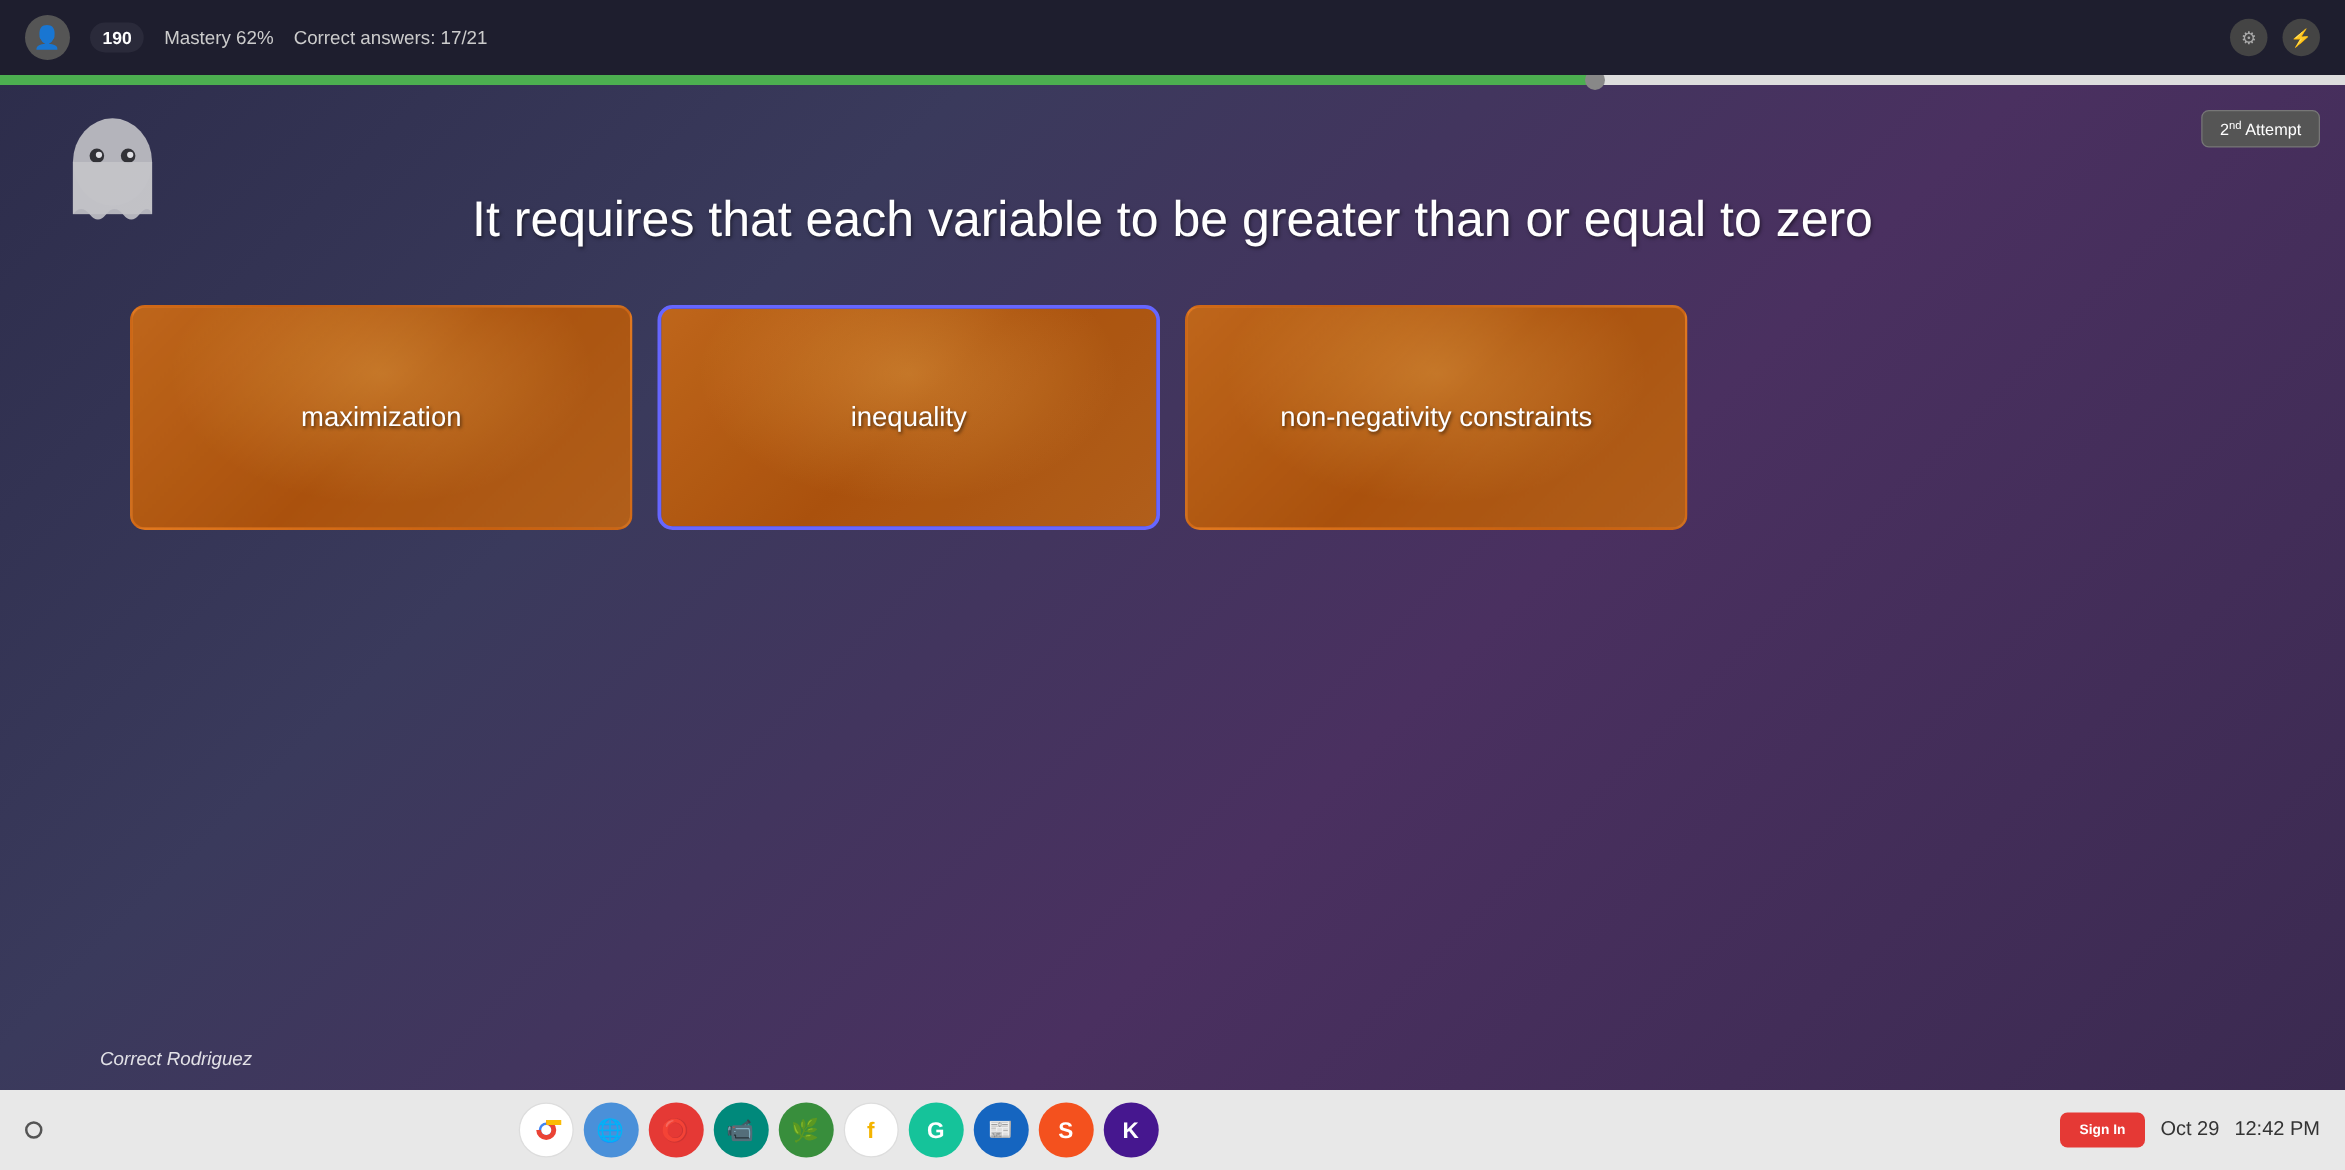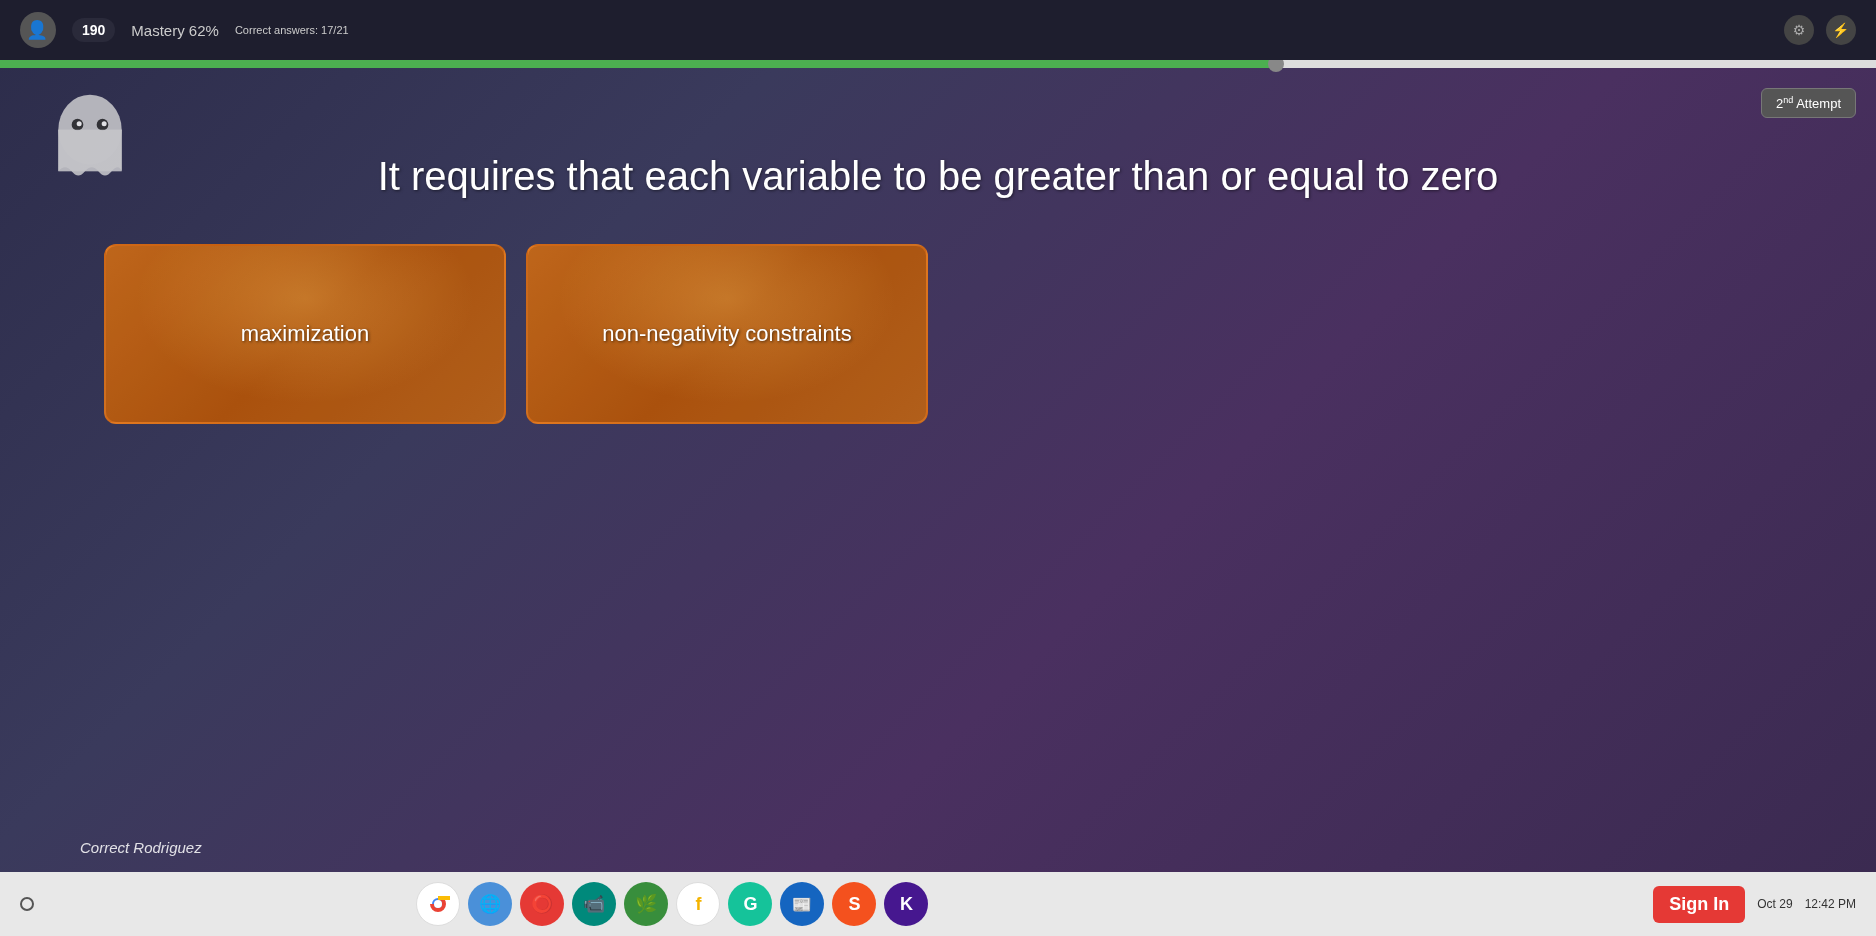--- a/index.html
+++ b/index.html
@@ -62,21 +62,21 @@
     }
 
     .mastery-text {
       color: #ccc;
       font-size: 15px;
       font-weight: 500;
     }
 
     .correct-answers-text {
       color: #ccc;
-      font-size: 11px;
+      font-size: 15px;
     }
 
     .header-right {
       margin-left: auto;
       display: flex;
       align-items: center;
       gap: 12px;
     }
 
     .gear-icon, .lightning-icon {
@@ -273,28 +273,28 @@
       align-items: center;
       gap: 12px;
       margin-left: auto;
     }
 
     .sign-in-btn {
       background: #e53935;
       color: white;
       padding: 8px 16px;
       border-radius: 6px;
-      font-size: 18px;
+      font-size: 11px;
       border: none;
       cursor: pointer;
       font-weight: bold;
     }
 
     .taskbar-time {
-      font-size: 12px;
+      font-size: 16px;
       color: #333;
     }
   </style>
 </head>
 <body>
 
 <div class="quiz-container">
 
   <div class="header-bar">
     <div class="header-left">
@@ -333,20 +333,23 @@
     </div>
 
     <div class="question-section">
       <div class="question-text">It requires that each variable to be greater than or equal to zero</div>
     </div>
 
     <div class="answers-grid">
       <div class="answer-card">
         <span class="answer-label">maximization</span>
       </div>
+      <div class="answer-card highlighted">
+        <span class="answer-label">inequality</span>
+      </div>
       <div class="answer-card">
         <span class="answer-label">non-negativity constraints</span>
       </div>
     </div>
 
     <div class="user-name">Correct Rodriguez</div>
 
   </div>
 
   <div class="taskbar">

